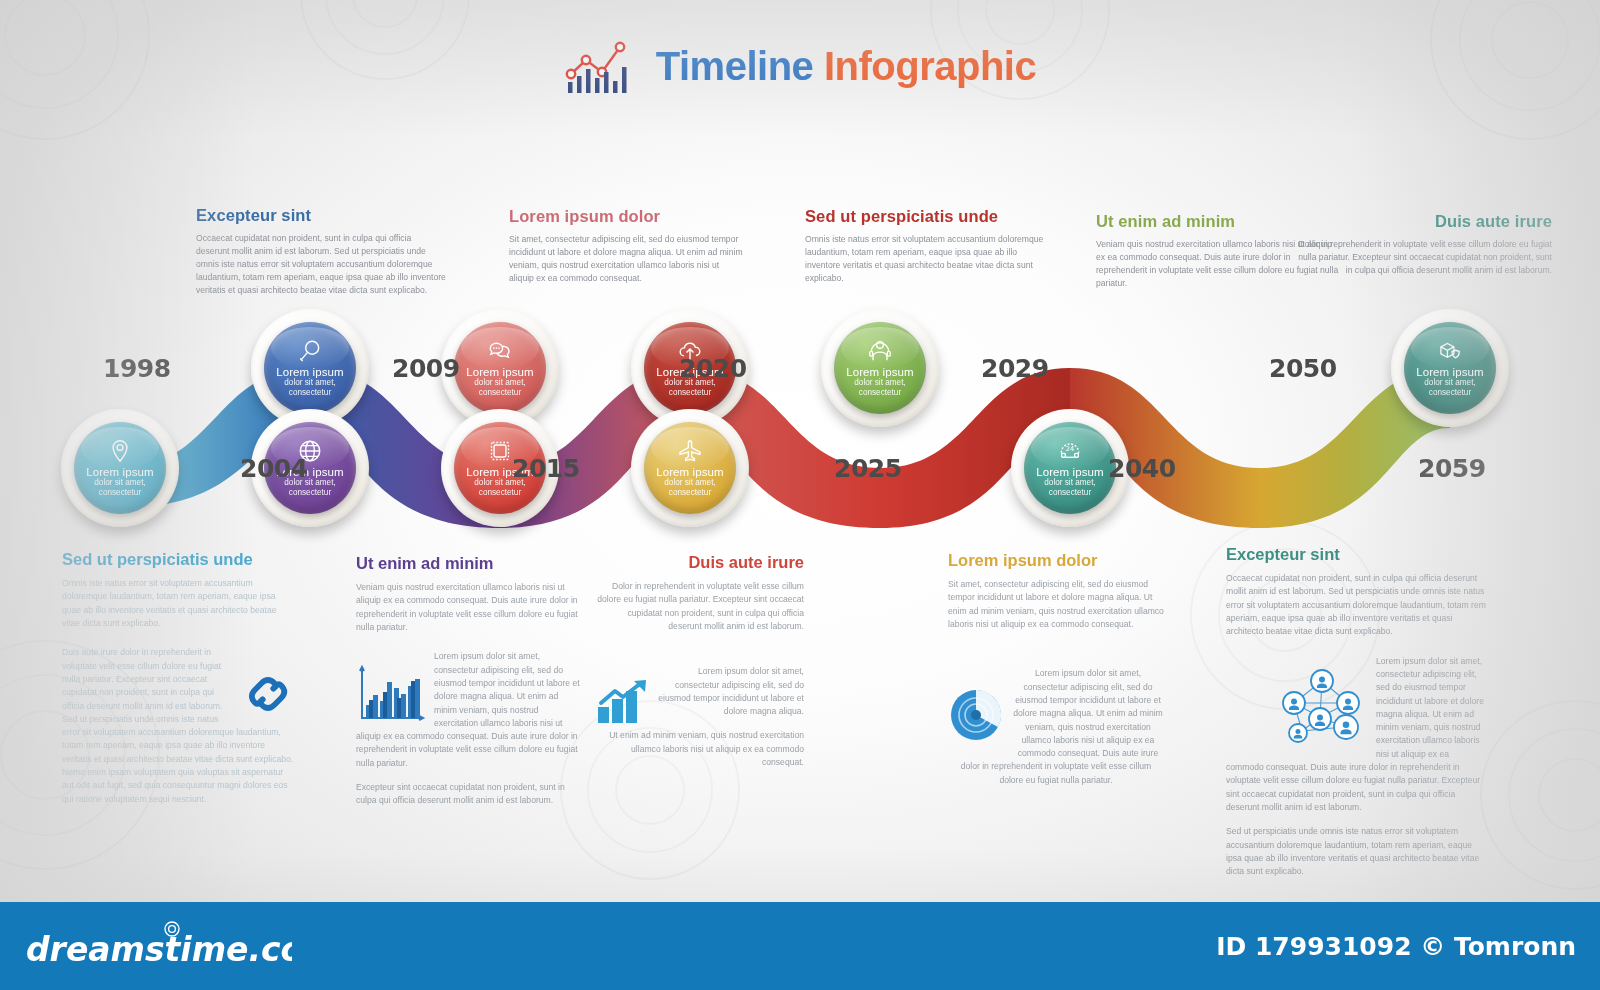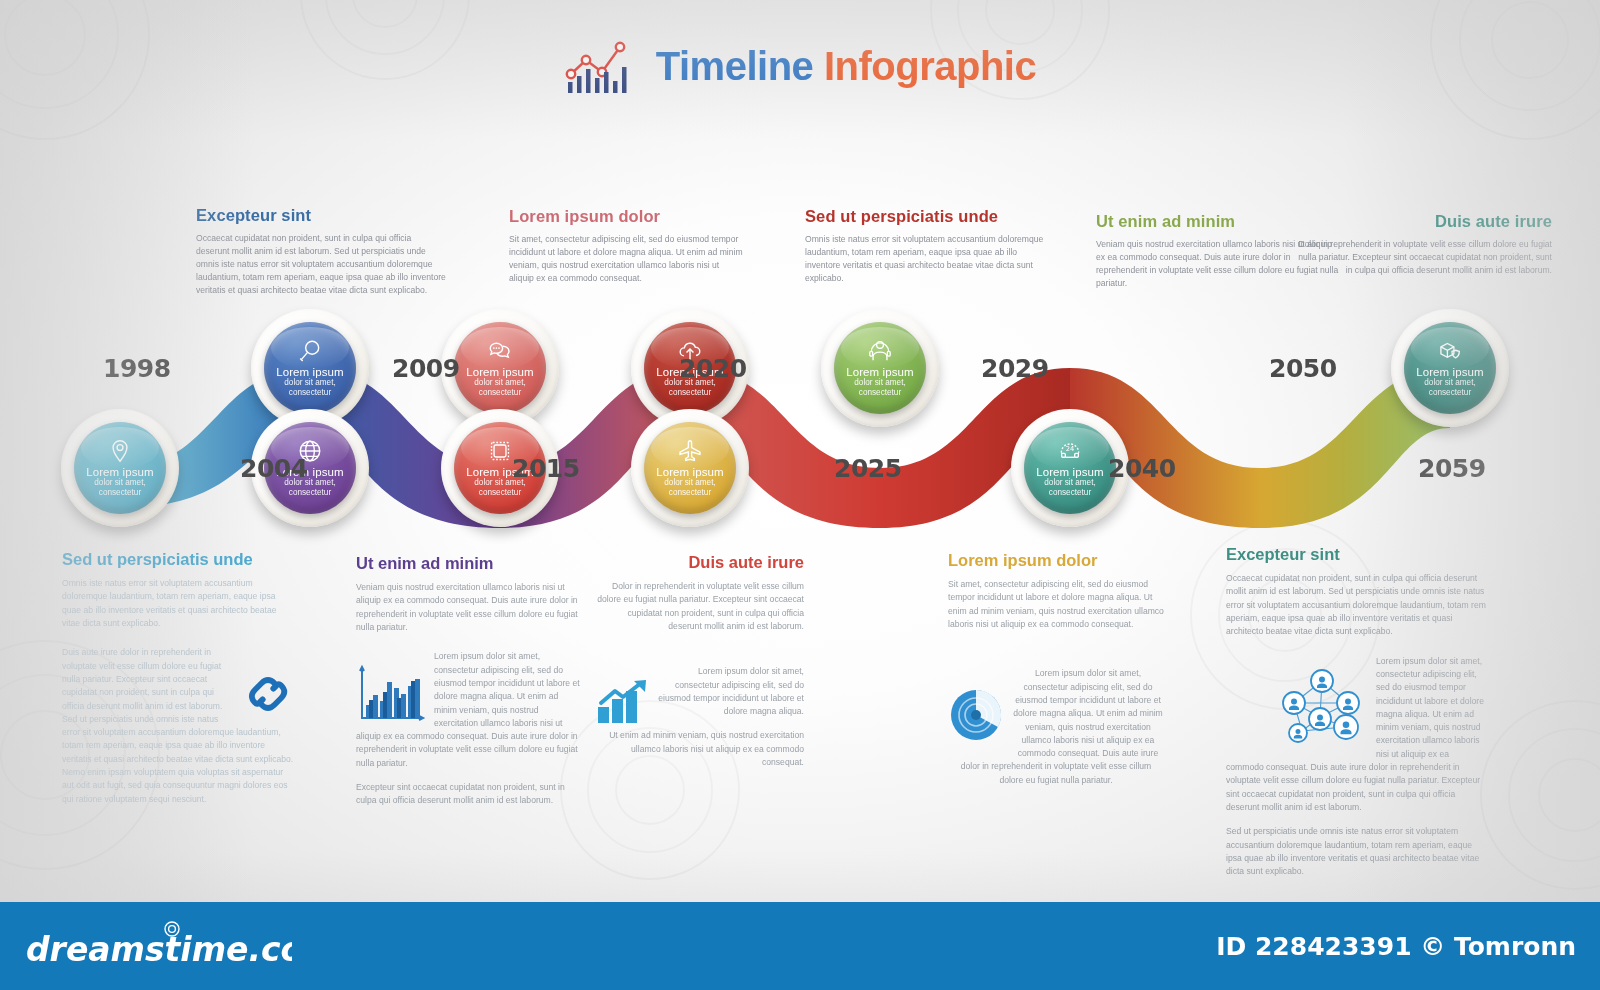--- a/index.html
+++ b/index.html
@@ -498,16 +498,16 @@
   <div class="vignette"></div>
 
   <div id="footer">
     <div id="ds-logo">
       <svg width="270" height="54" viewBox="0 0 270 54">
         <circle cx="150" cy="12" r="7" fill="none" stroke="#ffffff" stroke-width="1.4"></circle>
         <circle cx="150" cy="12" r="3.4" fill="none" stroke="#ffffff" stroke-width="1.4"></circle>
         <text x="4" y="44" font-family="DejaVu Sans, sans-serif" font-size="33" font-style="italic" font-weight="bold" fill="#ffffff">dreamstime.com</text>
       </svg>
     </div>
-    <div id="ds-id">ID 228423391 © Tomronn</div>
+    <div id="ds-id">ID 179931092 © Tomronn</div>
   </div>
 
 </div>
 
 </body></html>

